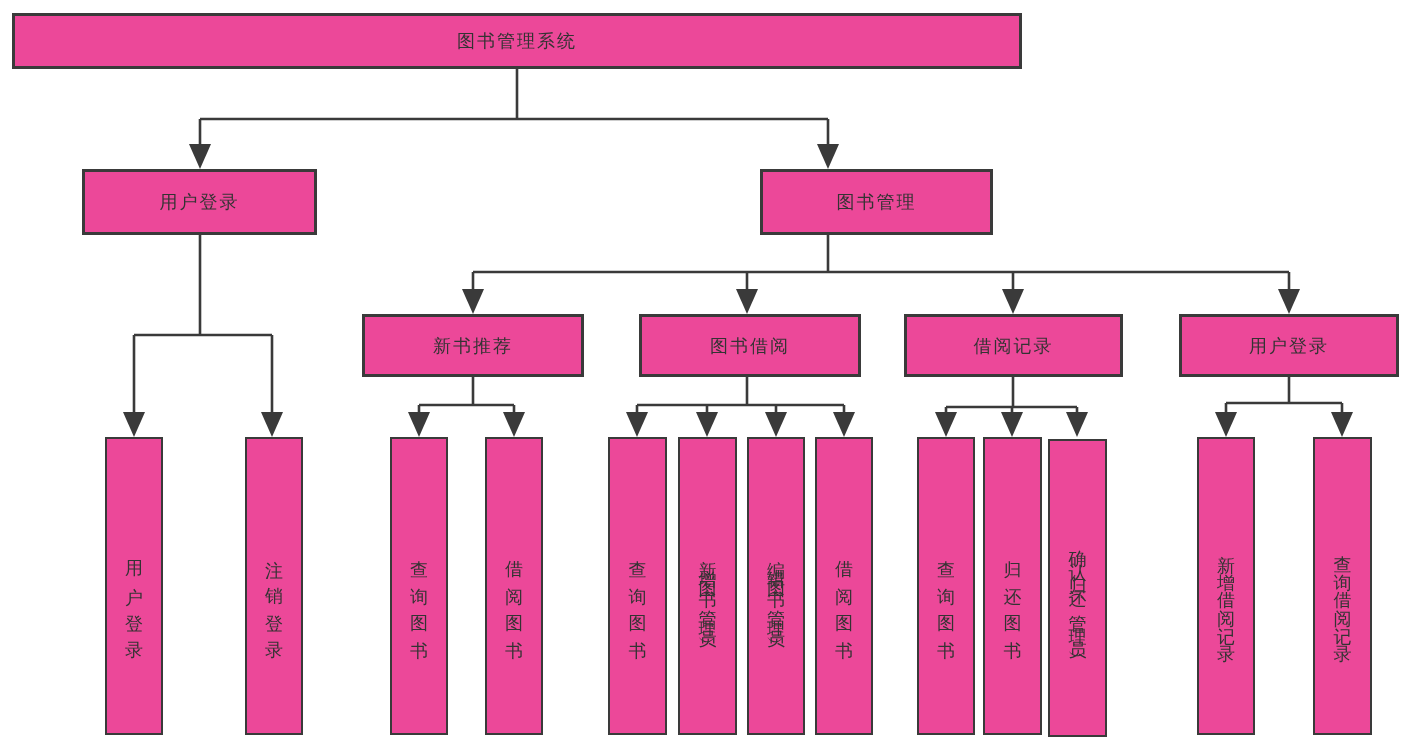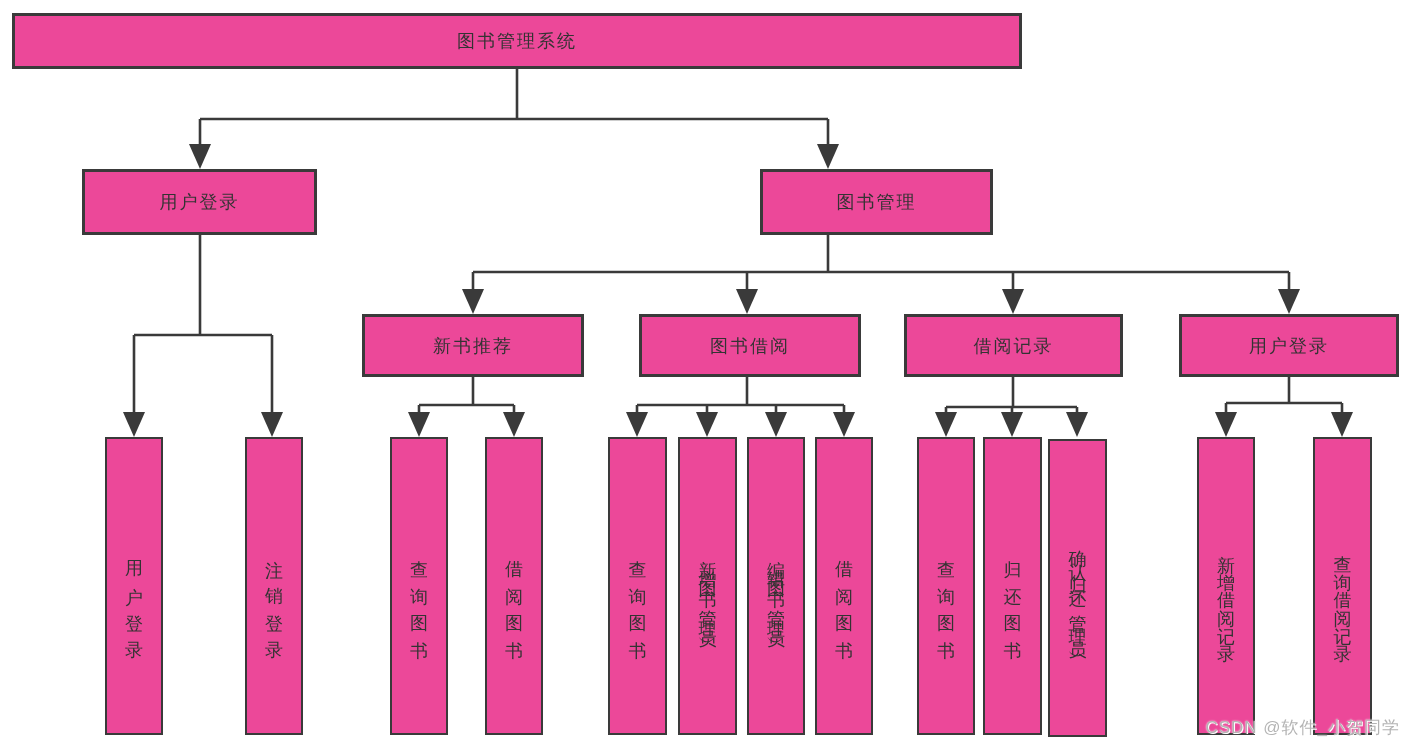--- a/index.html
+++ b/index.html
@@ -165,15 +165,14 @@
     <span>确认归还（管理员）</span>
   </div>
 
   <div class="box leaf sp6" style="left:1197px;top:437px;width:58px;height:298px;">
     <span>新增借阅记录</span>
   </div>
   <div class="box leaf sp6" style="left:1313px;top:437px;width:59px;height:298px;">
     <span>查询借阅记录</span>
   </div>
 
-  <div id="watermark">CSDN @软件_小贺同学</div>
 
 </div>
 
 </body></html>

